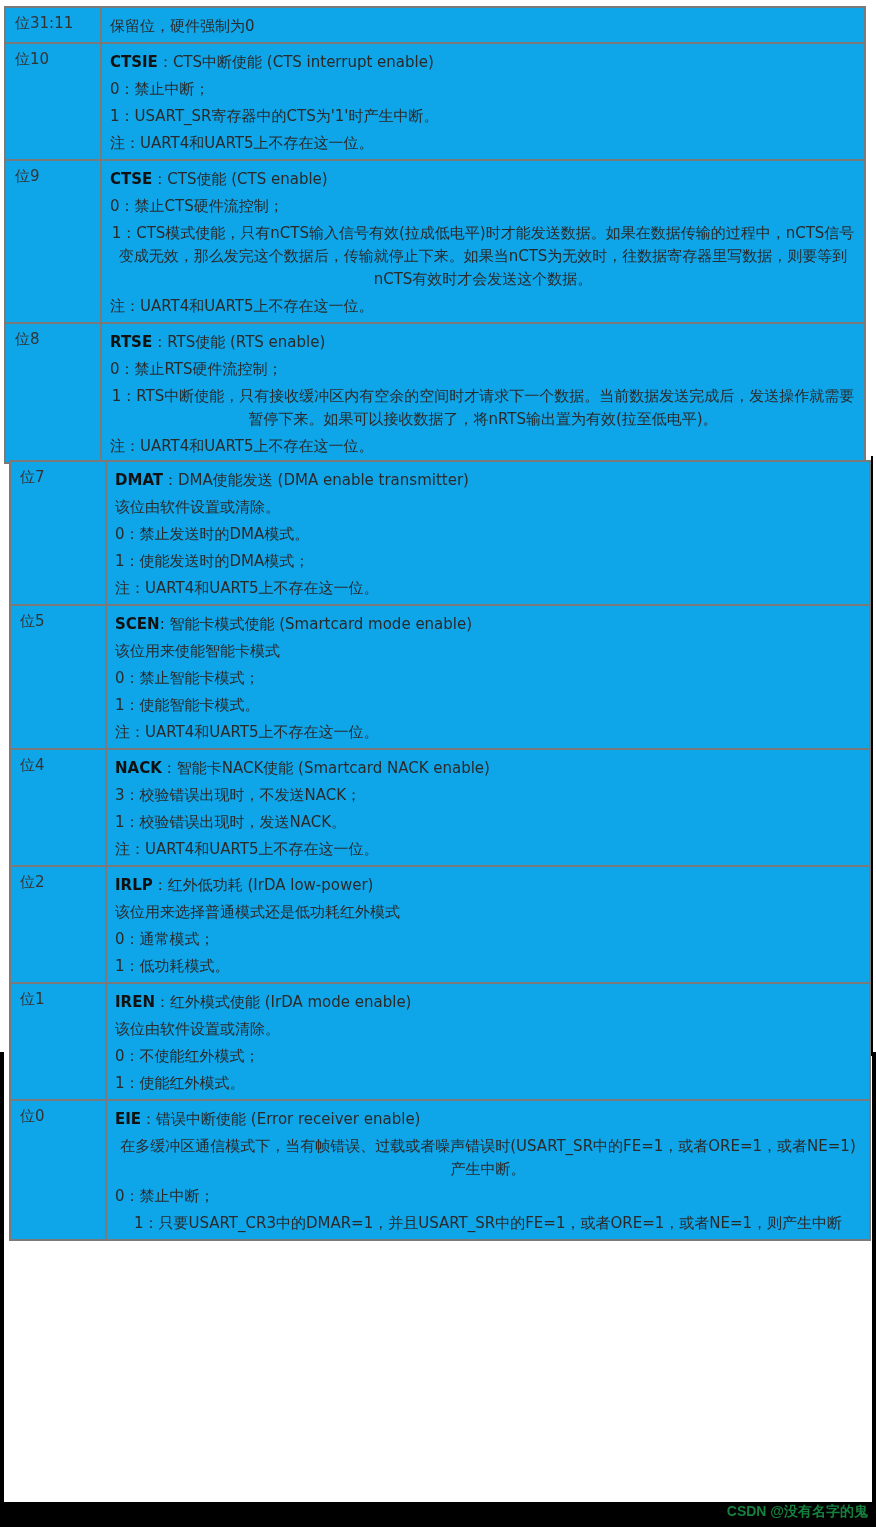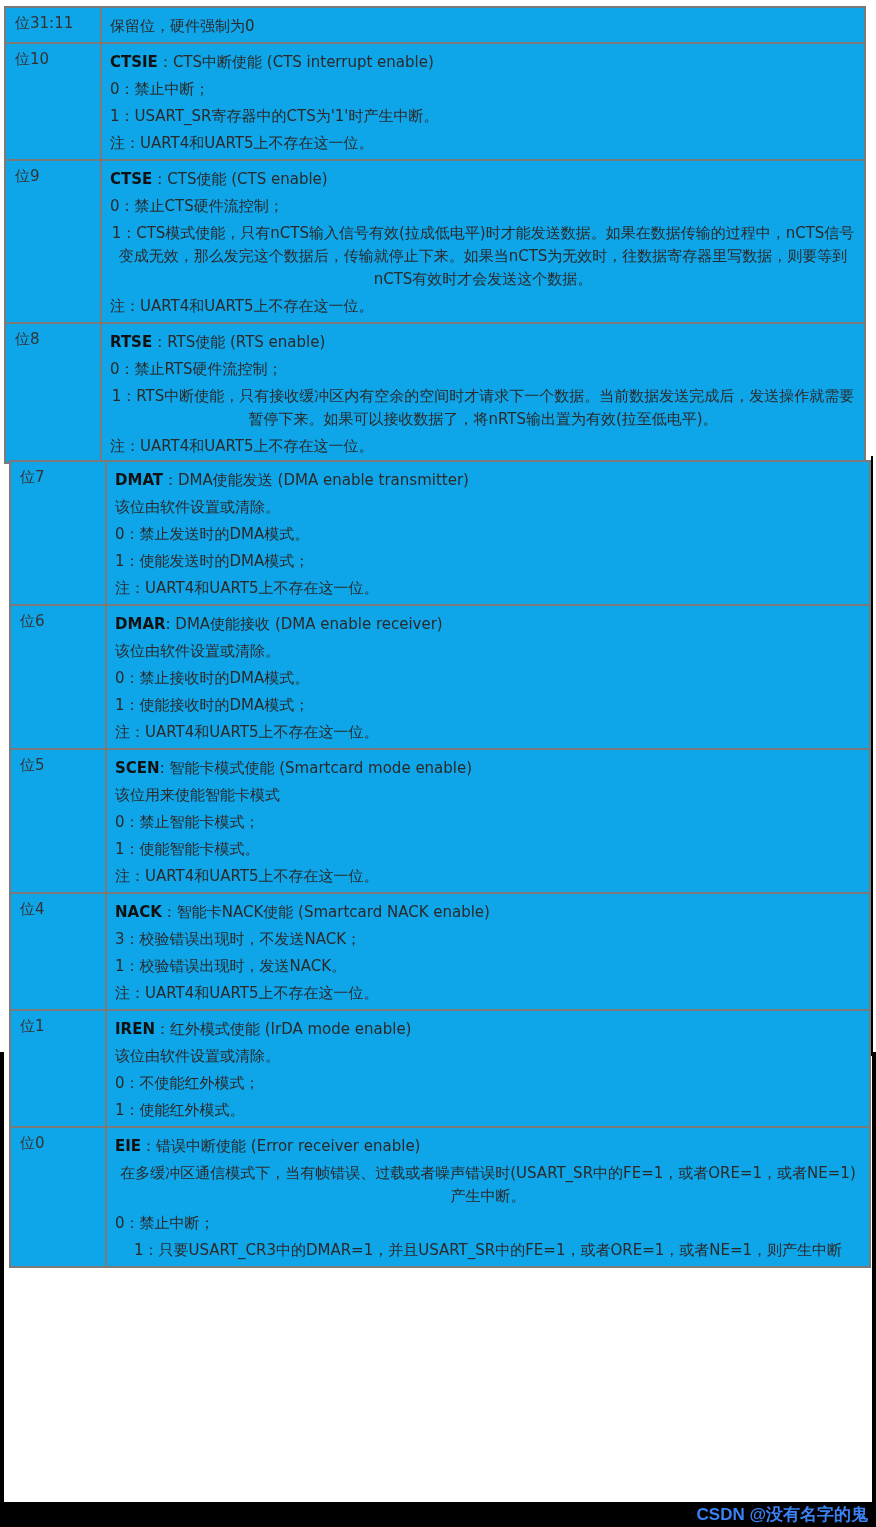--- a/index.html
+++ b/index.html
@@ -32,21 +32,21 @@
   .bitcell {
     font-size: 15px; padding: 6px 0 0 9px !important; color: #333;
   }
   #t1 .bitcol { width: 96px; }
   #t2 .bitcol { width: 96px; }
   .desc { padding: 5px 8px 2px 8px !important; }
   .line { font-size: 15px; line-height: 27px; color: #2a2a2a; }
   .line.wrap { line-height: 23px; padding: 2px 0; text-align: center; }
   .title b { font-weight: bold; color: #111; }
   .watermark {
-    position: absolute; right: 8px; top: 1503px; color: #3b82f6; font-size: 17px; font-weight: bold;
+    position: absolute; right: 8px; top: 1503px; color: #15803d; font-size: 14px; font-weight: bold;
     font-family: "Liberation Sans", sans-serif; letter-spacing: 0; margin-left: 23px;
   }
 </style>
 </head>
 <body>
 
 <div class="black-right-top"></div>
 <div class="black-left"></div>
 <div class="black-right"></div>
 
@@ -102,46 +102,45 @@
         <td class="bitcell">位7</td>
         <td class="desc">
           <div class="line title"><b>DMAT</b><span>：DMA使能发送 (DMA enable transmitter)</span></div>
           <div class="line">该位由软件设置或清除。</div>
           <div class="line">0：禁止发送时的DMA模式。</div>
           <div class="line">1：使能发送时的DMA模式；</div>
           <div class="line">注：UART4和UART5上不存在这一位。</div>
         </td>
       </tr>
       <tr>
-        <td class="bitcell">位6</td>
-        <td class="desc">
-          <div class="line title"><b>DMAR</b><span>: DMA使能接收 (DMA enable receiver)</span></div>
-          <div class="line">该位由软件设置或清除。</div>
-          <div class="line">0：禁止接收时的DMA模式。</div>
-          <div class="line">1：使能接收时的DMA模式；</div>
-          <div class="line">注：UART4和UART5上不存在这一位。</div>
-        </td>
-      </tr>
-      <tr>
         <td class="bitcell">位5</td>
         <td class="desc">
           <div class="line title"><b>SCEN</b><span>: 智能卡模式使能 (Smartcard mode enable)</span></div>
           <div class="line">该位用来使能智能卡模式</div>
           <div class="line">0：禁止智能卡模式；</div>
           <div class="line">1：使能智能卡模式。</div>
           <div class="line">注：UART4和UART5上不存在这一位。</div>
         </td>
       </tr>
       <tr>
         <td class="bitcell">位4</td>
         <td class="desc">
           <div class="line title"><b>NACK</b><span>：智能卡NACK使能 (Smartcard NACK enable)</span></div>
           <div class="line">3：校验错误出现时，不发送NACK；</div>
           <div class="line">1：校验错误出现时，发送NACK。</div>
           <div class="line">注：UART4和UART5上不存在这一位。</div>
+        </td>
+      </tr>
+      <tr>
+        <td class="bitcell">位2</td>
+        <td class="desc">
+          <div class="line title"><b>IRLP</b><span>：红外低功耗 (IrDA low-power)</span></div>
+          <div class="line">该位用来选择普通模式还是低功耗红外模式</div>
+          <div class="line">0：通常模式；</div>
+          <div class="line">1：低功耗模式。</div>
         </td>
       </tr>
       <tr>
         <td class="bitcell">位1</td>
         <td class="desc">
           <div class="line title"><b>IREN</b><span>：红外模式使能 (IrDA mode enable)</span></div>
           <div class="line">该位由软件设置或清除。</div>
           <div class="line">0：不使能红外模式；</div>
           <div class="line">1：使能红外模式。</div>
         </td>

